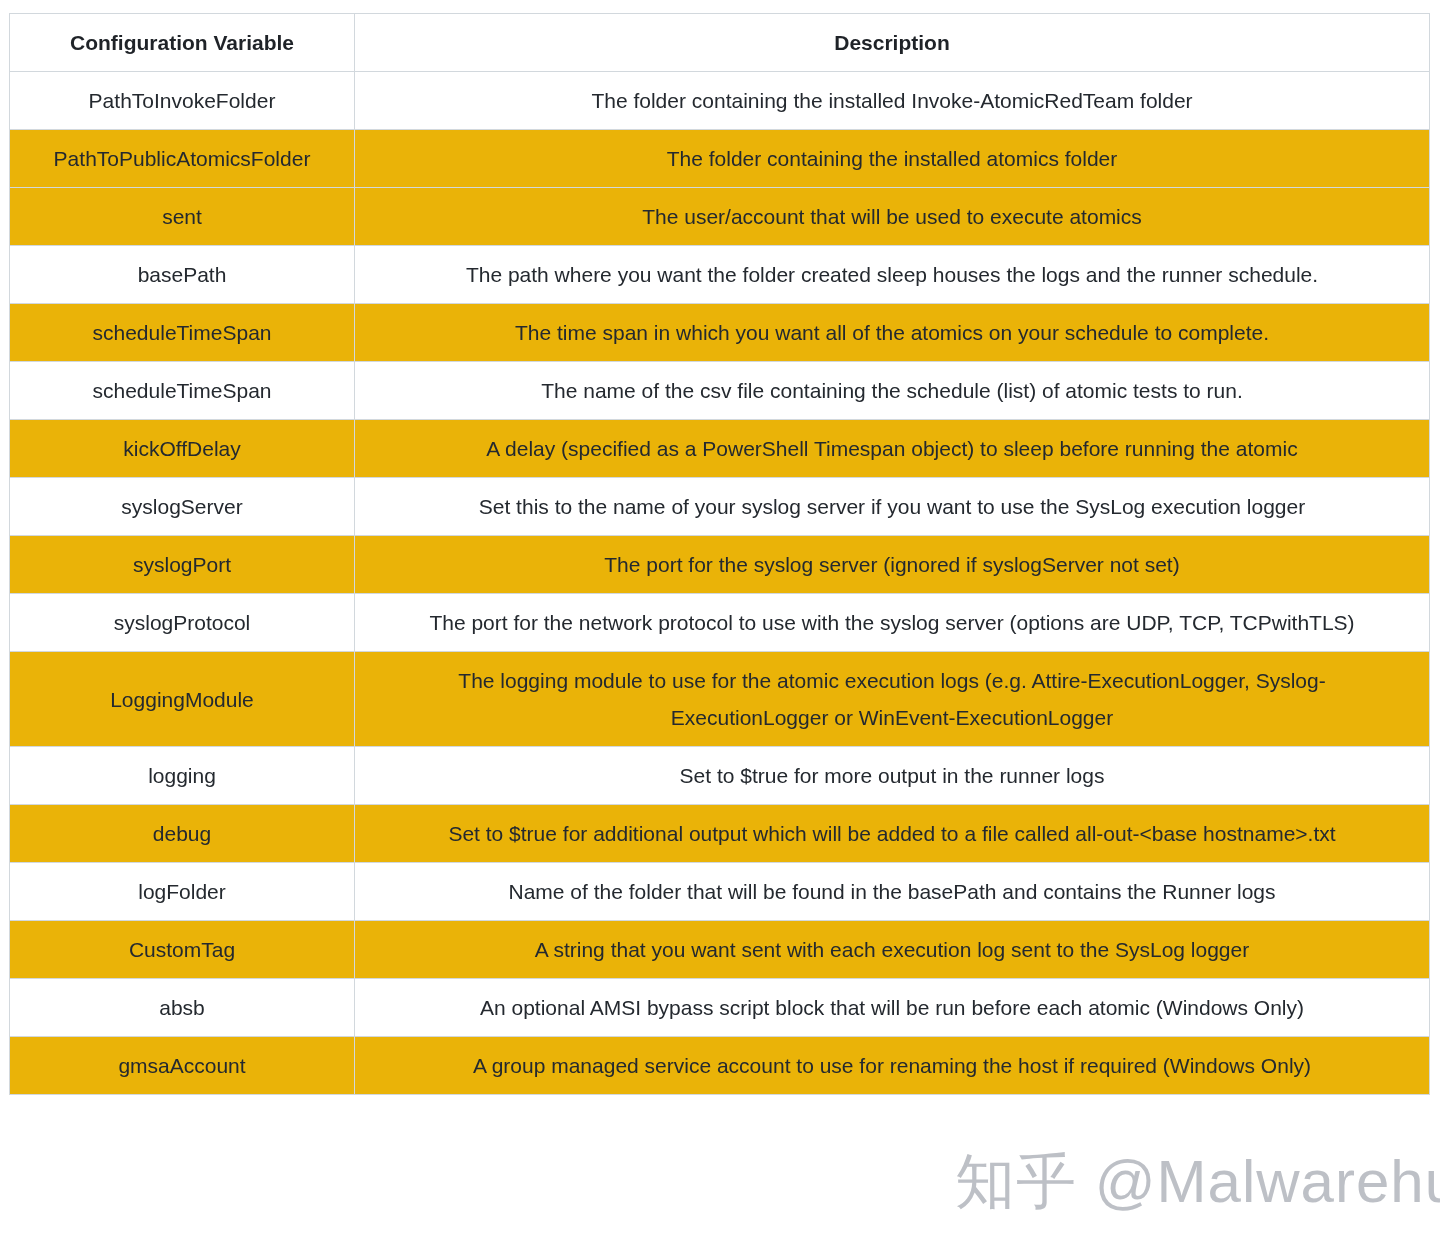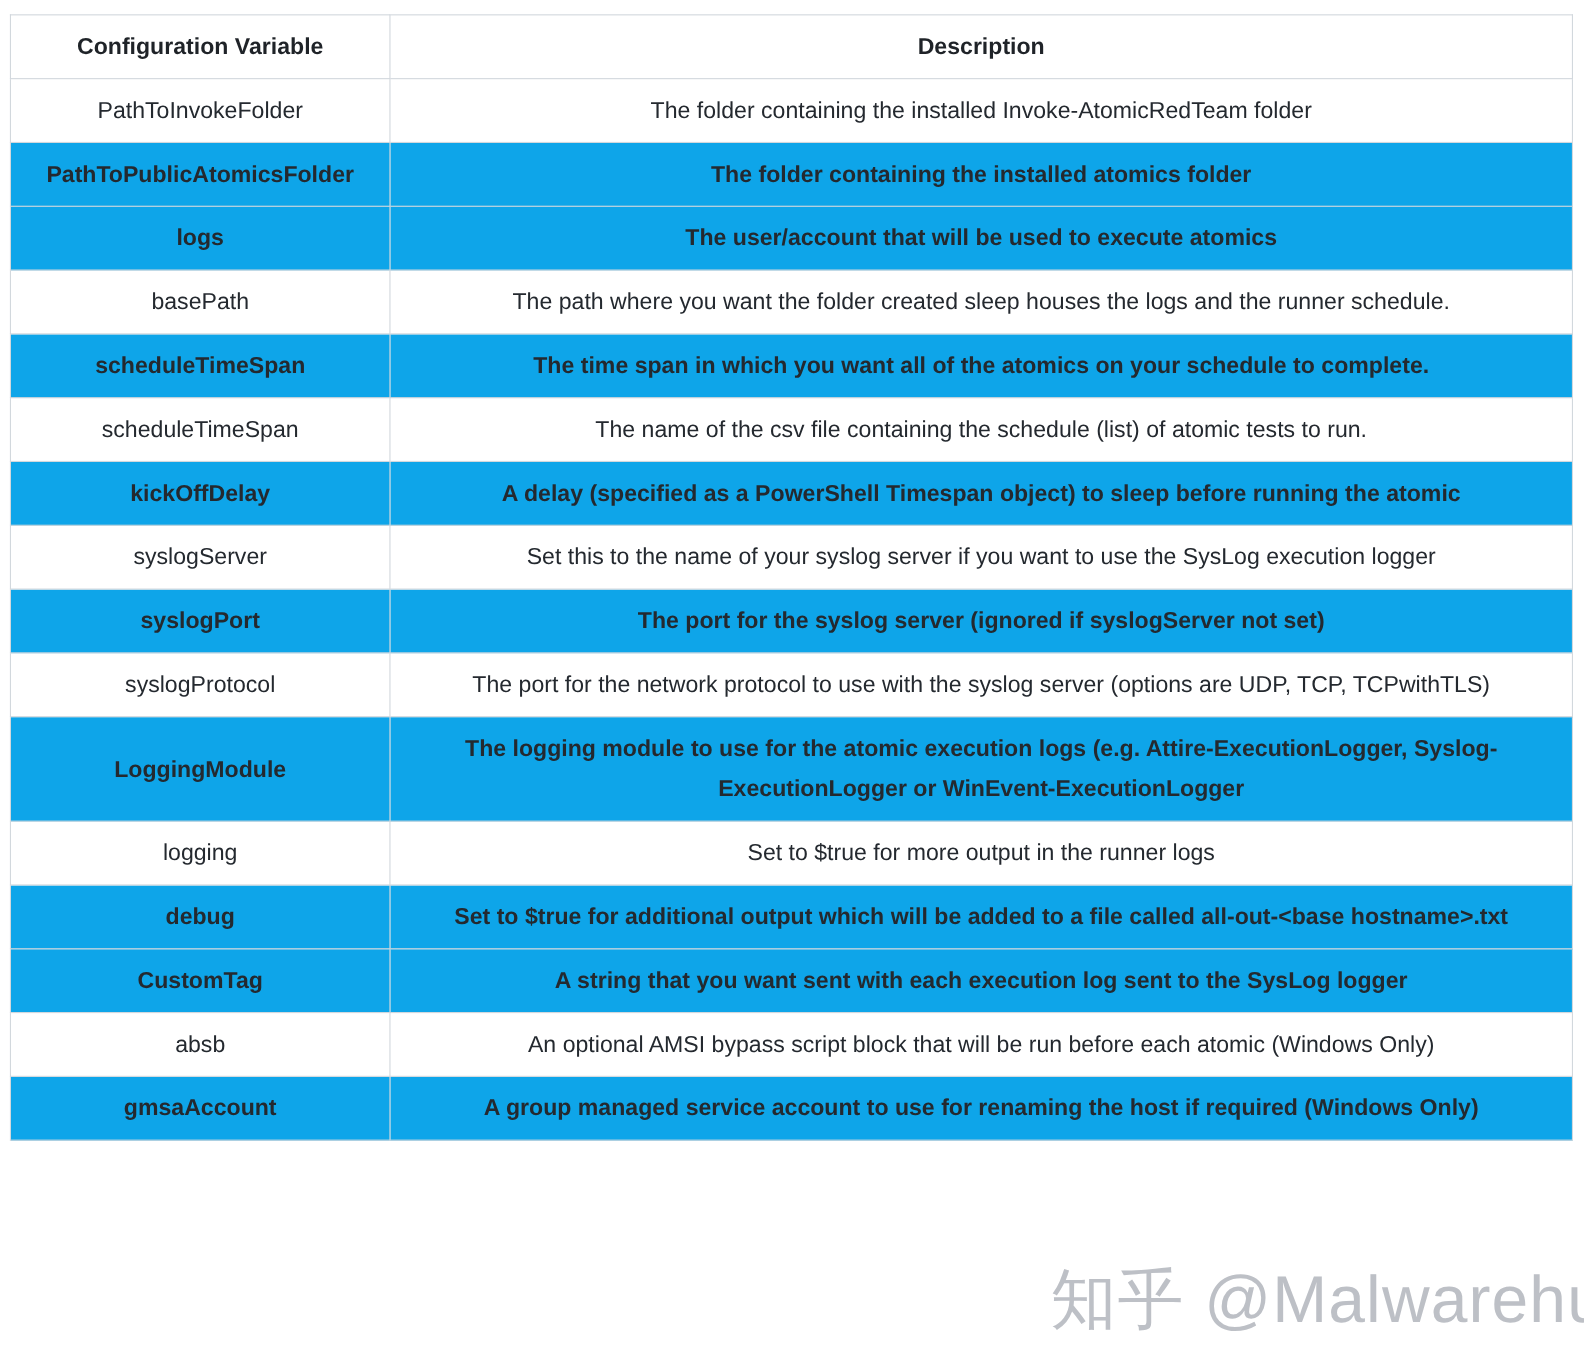--- a/index.html
+++ b/index.html
@@ -42,22 +42,21 @@
   }
   .config-table td.var-cell {
     padding: 10px 16px;
   }
   .config-table td.desc-cell {
     padding: 10px 52px;
   }
   .config-table col.c-var  { width: 345px; }
   .config-table tr.striped th,
   .config-table tr.striped td {
-    background: #0ea5e9;
-    font-weight: bold;
+    background: #eab308;
   }
   .watermark {
     position: absolute;
     left: 955px;
     top: 1152px;
     width: 470px;
     font-size: 60px;
     line-height: 60px;
     color: rgba(148, 154, 163, 0.62);
     text-shadow: 0 0 2px rgba(255,255,255,0.9);
@@ -86,21 +85,21 @@
     <tbody>
       <tr>
         <td class="var-cell">PathToInvokeFolder</td>
         <td class="desc-cell">The folder containing the installed Invoke-AtomicRedTeam folder</td>
       </tr>
       <tr class="striped">
         <td class="var-cell">PathToPublicAtomicsFolder</td>
         <td class="desc-cell">The folder containing the installed atomics folder</td>
       </tr>
       <tr class="striped">
-        <td class="var-cell">logs</td>
+        <td class="var-cell">sent</td>
         <td class="desc-cell">The user/account that will be used to execute atomics</td>
       </tr>
       <tr>
         <td class="var-cell">basePath</td>
         <td class="desc-cell">The path where you want the folder created sleep houses the logs and the runner schedule.</td>
       </tr>
       <tr class="striped">
         <td class="var-cell">scheduleTimeSpan</td>
         <td class="desc-cell">The time span in which you want all of the atomics on your schedule to complete.</td>
       </tr>
@@ -129,20 +128,24 @@
         <td class="desc-cell">The logging module to use for the atomic execution logs (e.g. Attire-ExecutionLogger, Syslog-ExecutionLogger or WinEvent-ExecutionLogger</td>
       </tr>
       <tr>
         <td class="var-cell">logging</td>
         <td class="desc-cell">Set to $true for more output in the runner logs</td>
       </tr>
       <tr class="striped">
         <td class="var-cell">debug</td>
         <td class="desc-cell">Set to $true for additional output which will be added to a file called all-out-&lt;base hostname&gt;.txt</td>
       </tr>
+      <tr>
+        <td class="var-cell">logFolder</td>
+        <td class="desc-cell">Name of the folder that will be found in the basePath and contains the Runner logs</td>
+      </tr>
       <tr class="striped">
         <td class="var-cell">CustomTag</td>
         <td class="desc-cell">A string that you want sent with each execution log sent to the SysLog logger</td>
       </tr>
       <tr>
         <td class="var-cell">absb</td>
         <td class="desc-cell">An optional AMSI bypass script block that will be run before each atomic (Windows Only)</td>
       </tr>
       <tr class="striped">
         <td class="var-cell">gmsaAccount</td>

